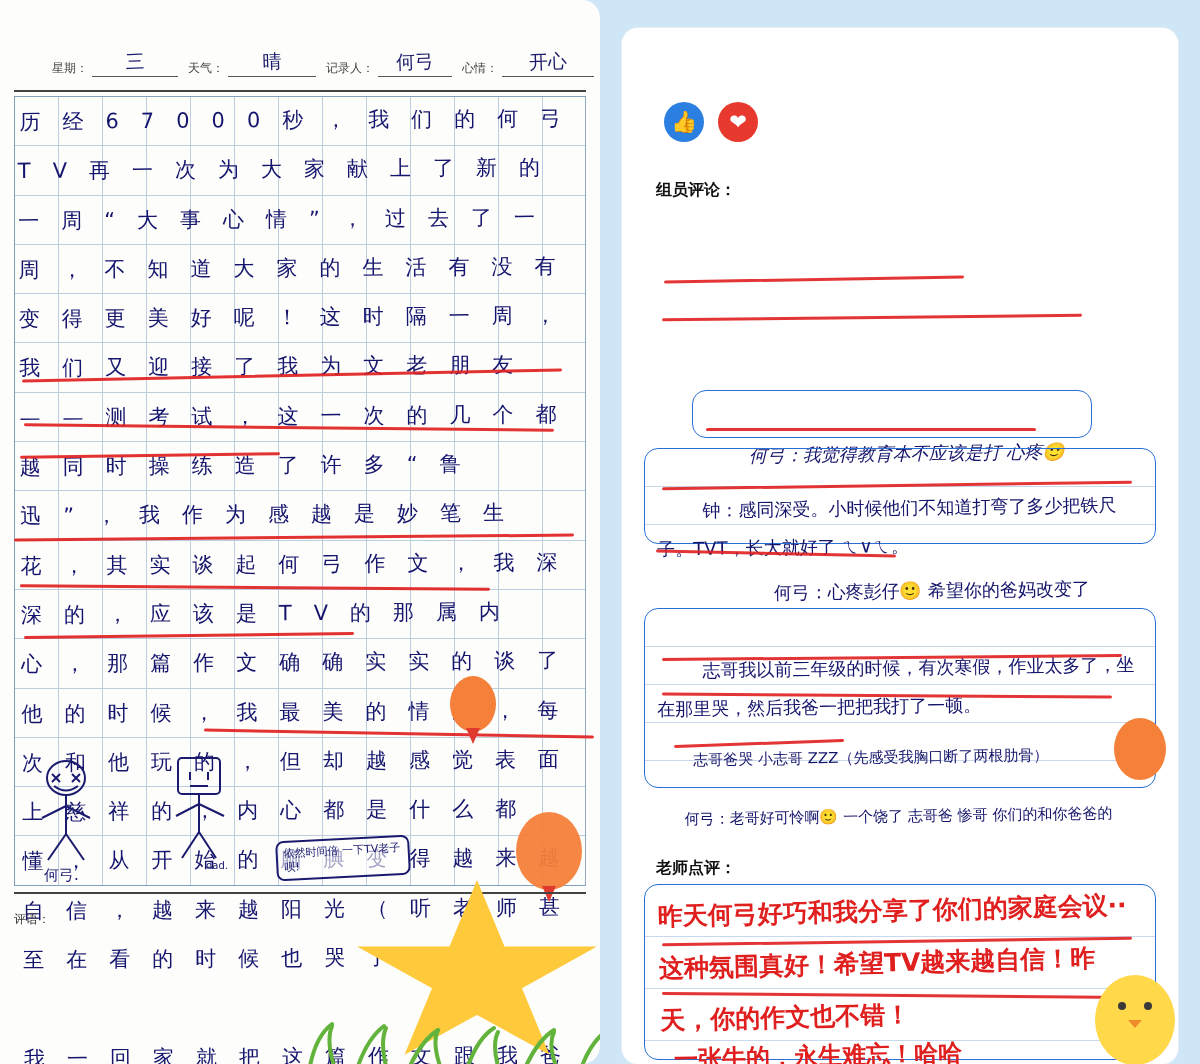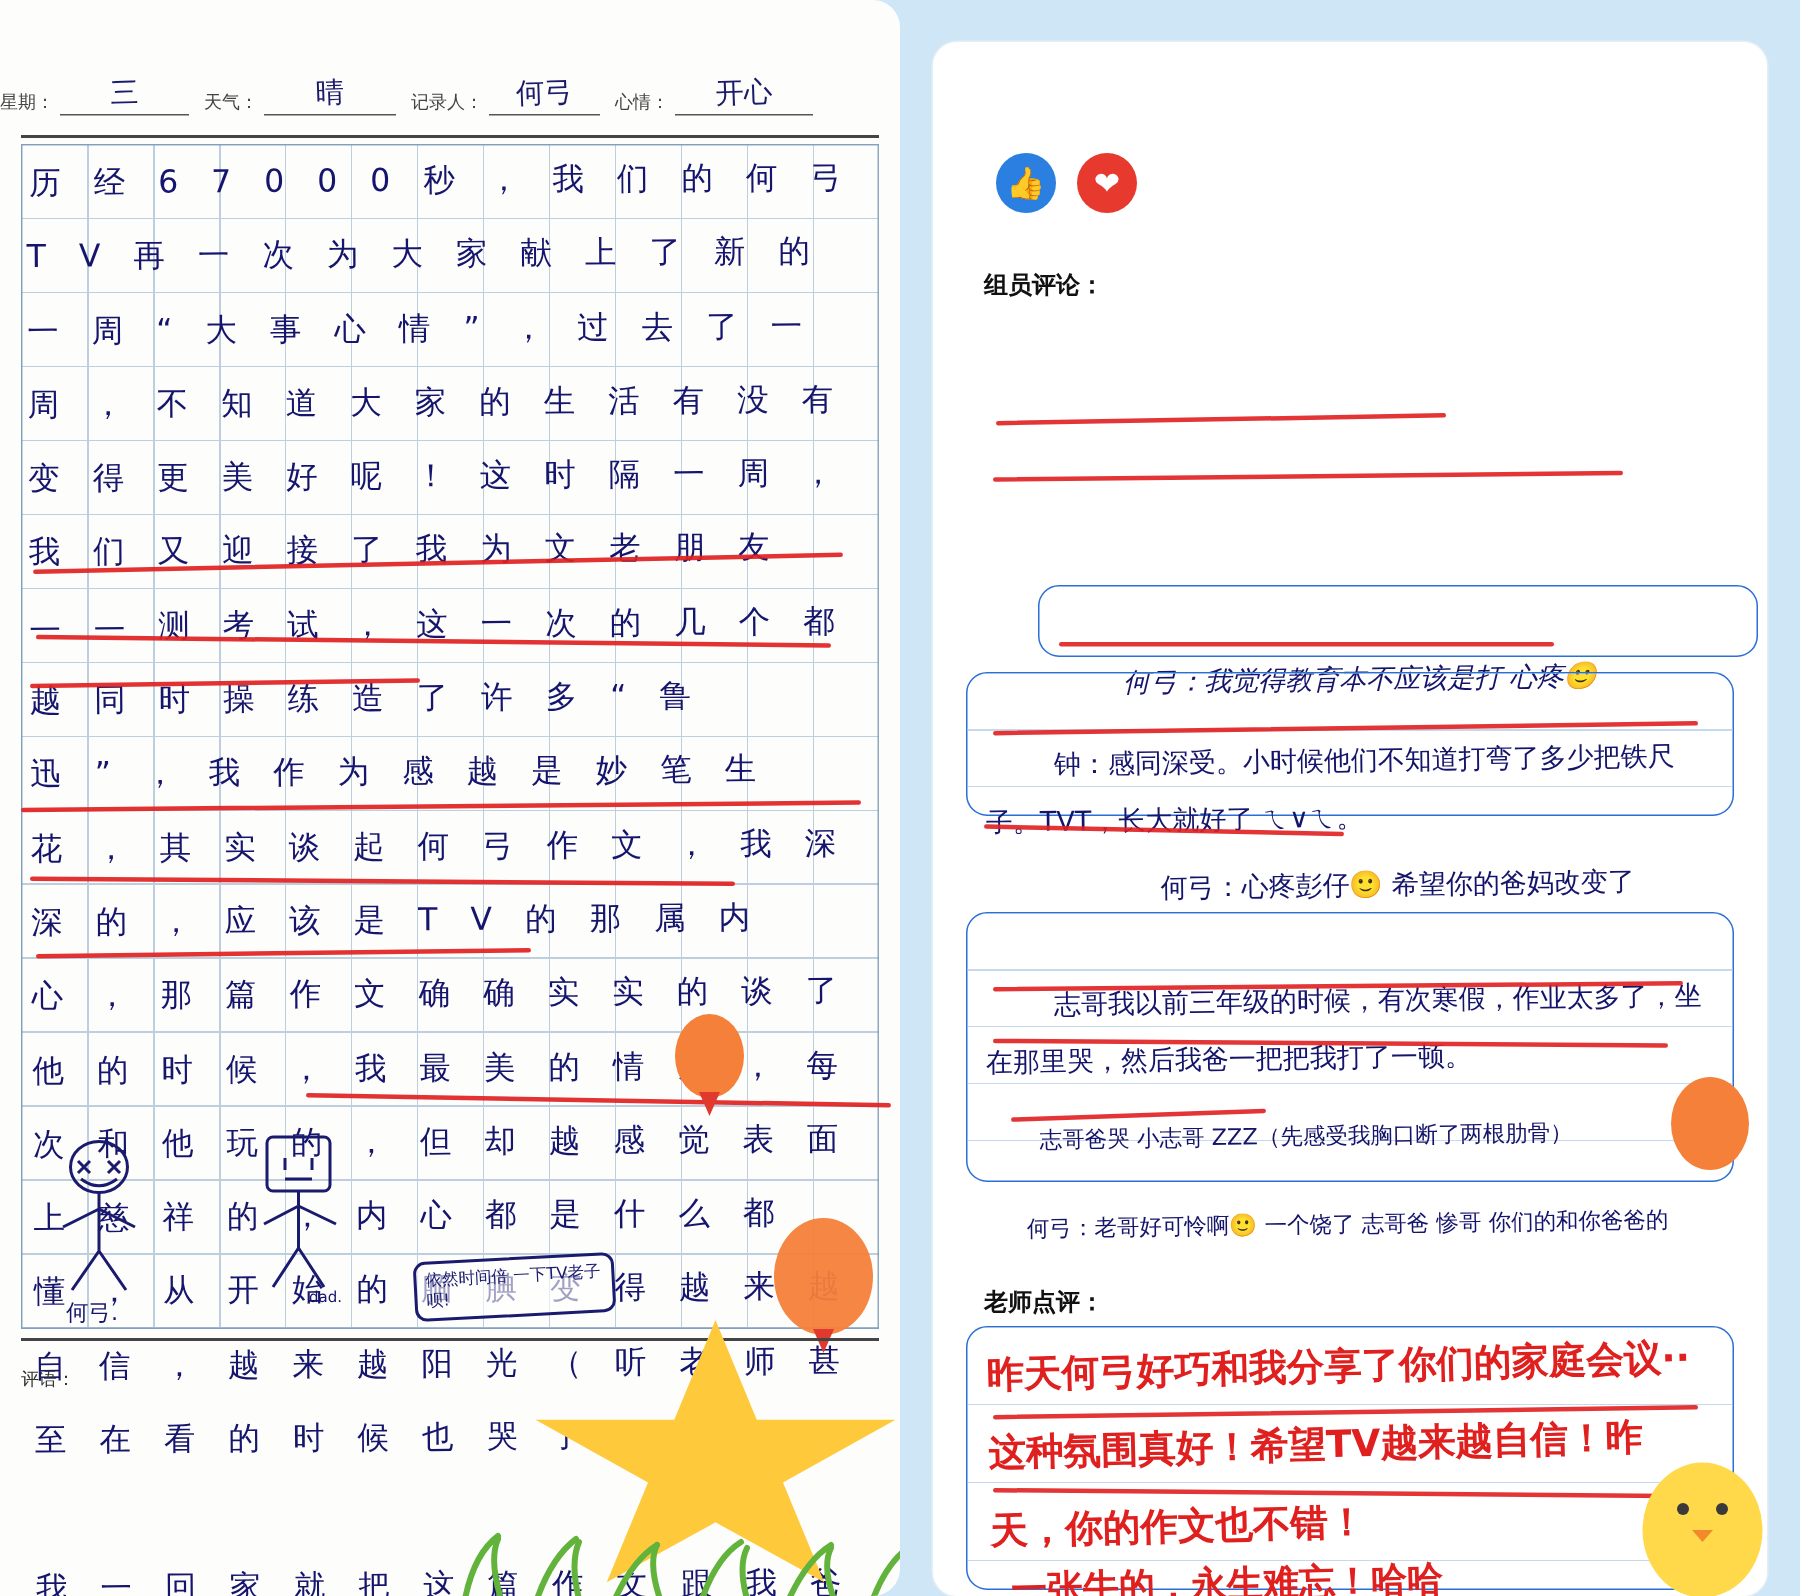--- a/index.html
+++ b/index.html
@@ -168,21 +168,21 @@
   .blob{position:absolute;background:#f4803a;border-radius:50%;}
 </style>
 </head>
 <body>
 
 <div class="page">
 
   <div class="left">
 
     <div class="left-header">
-      <div class="hdr-field" style="">
+      <div class="hdr-field" style="margin-left:52px;">
         <span class="hdr-label">星期：</span>
         <span class="hdr-rule" style="width:86px;">
           <span class="hdr-hand">三</span>
         </span>
       </div>
       <div class="hdr-field">
         <span class="hdr-label">天气：</span>
         <span class="hdr-rule" style="width:88px;">
           <span class="hdr-hand">晴</span>
         </span>
@@ -269,21 +269,21 @@
     <div class="title-row">
       <div class="icon-like">👍</div>
       <div class="icon-heart">❤</div>
     </div>
 
     <div class="sec-label" style="left:34px;top:152px;">组员评论：</div>
 
     <div class="und" style="left:42px;top:250px;width:300px;transform:rotate(-1deg);"></div>
     <div class="und" style="left:40px;top:288px;width:420px;transform:rotate(-0.6deg);"></div>
 
-    <div class="note" style="left:70px;top:362px;width:480px;height:48px;font-style:italic;">
+    <div class="note" style="left:70px;top:362px;width:400px;height:48px;font-style:italic;">
       <div class="hw" style="left:10px;top:3px;width:382px;line-height:40px;">
         <span>何弓：</span><span>我觉得教育本不应该是打 心疼🙂</span>
       </div>
     </div>
     <div class="und" style="left:84px;top:400px;width:330px;"></div>
 
     <div class="note" style="left:22px;top:420px;width:512px;height:96px;">
       <div class="lines"></div>
       <div class="hw" style="left:12px;top:2px;width:490px;">
         <span>钟：</span><span>感同深受。小时候他们不知道打弯了多少把铁尺子。TVT，长大就好了 ㄟ∨ㄟ。</span>

